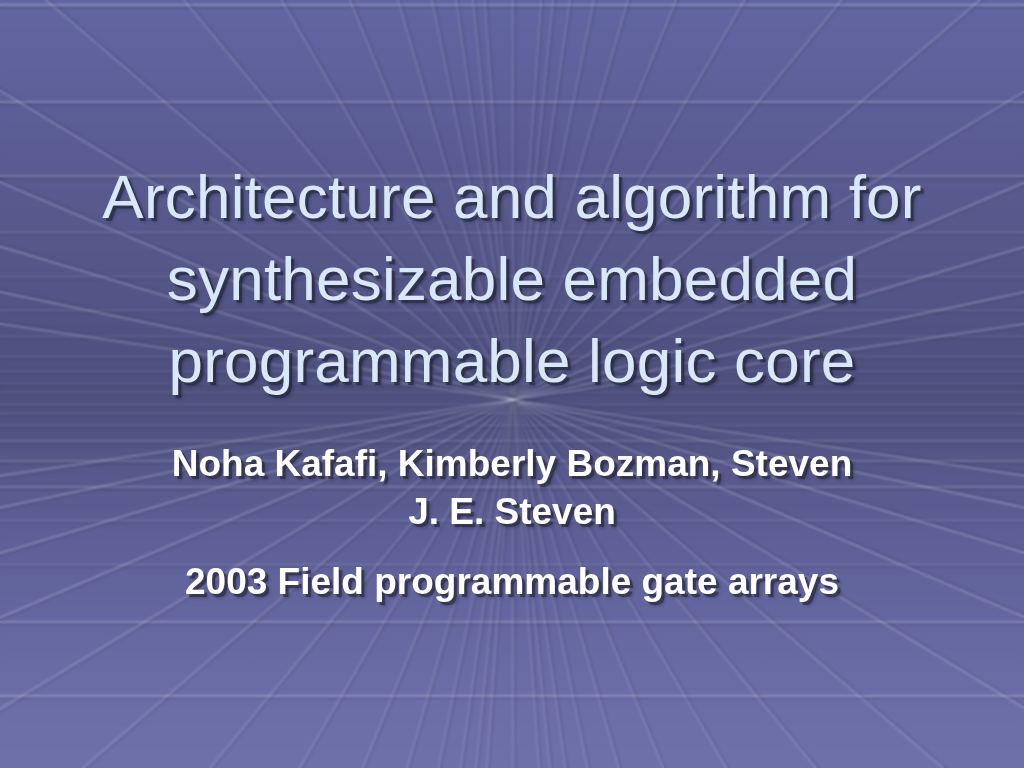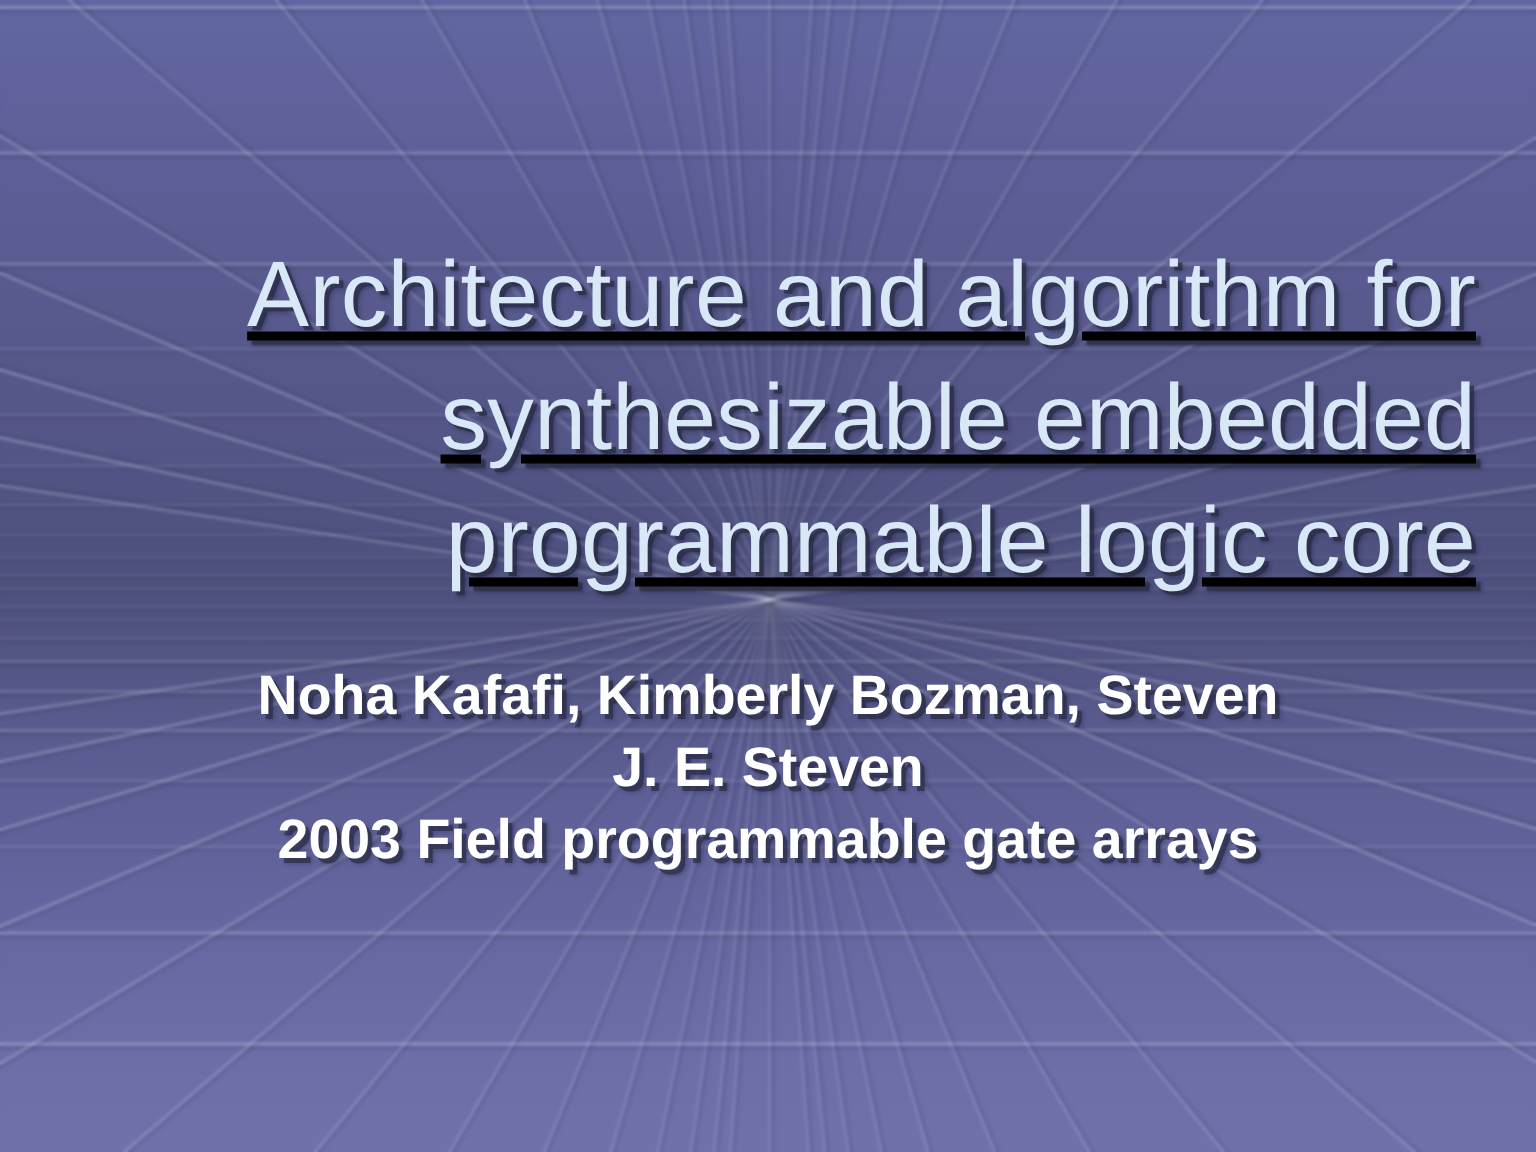--- a/index.html
+++ b/index.html
@@ -85,22 +85,21 @@
     display: flex;
     flex-direction: column;
     align-items: center;
   }
 
   #title-block {
     position: absolute;
     top: 156px;
     left: 40px;
     right: 40px;
-    text-align: right;
-    text-decoration: underline;
+    text-align: center;
   }
 
   .title-line {
     color: #d9e8f6;
     font-size: 62px;
     line-height: 82px;
     font-weight: 400;
     letter-spacing: 0.2px;
     white-space: nowrap;
     text-shadow:
@@ -120,20 +119,21 @@
     color: #ffffff;
     font-size: 37px;
     line-height: 48px;
     font-weight: 700;
     text-shadow:
       3px 3px 0px rgba(36,38,62,0.60),
       4px 4px 3px rgba(30,32,54,0.34);
   }
 
   .subtitle-line.spaced {
+    margin-top: 22px;
   }
 </style>
 </head>
 <body>
 
 <div id="slide">
 
   <div class="grid-layer" id="grid">
       <div class="hline" style="top: 404px; height: 1.4px; background: rgba(214, 220, 244, 0.16);"></div>
       <div class="hline" style="top: 413.1px; height: 1.4px; background: rgba(214, 220, 244, 0.17);"></div>

